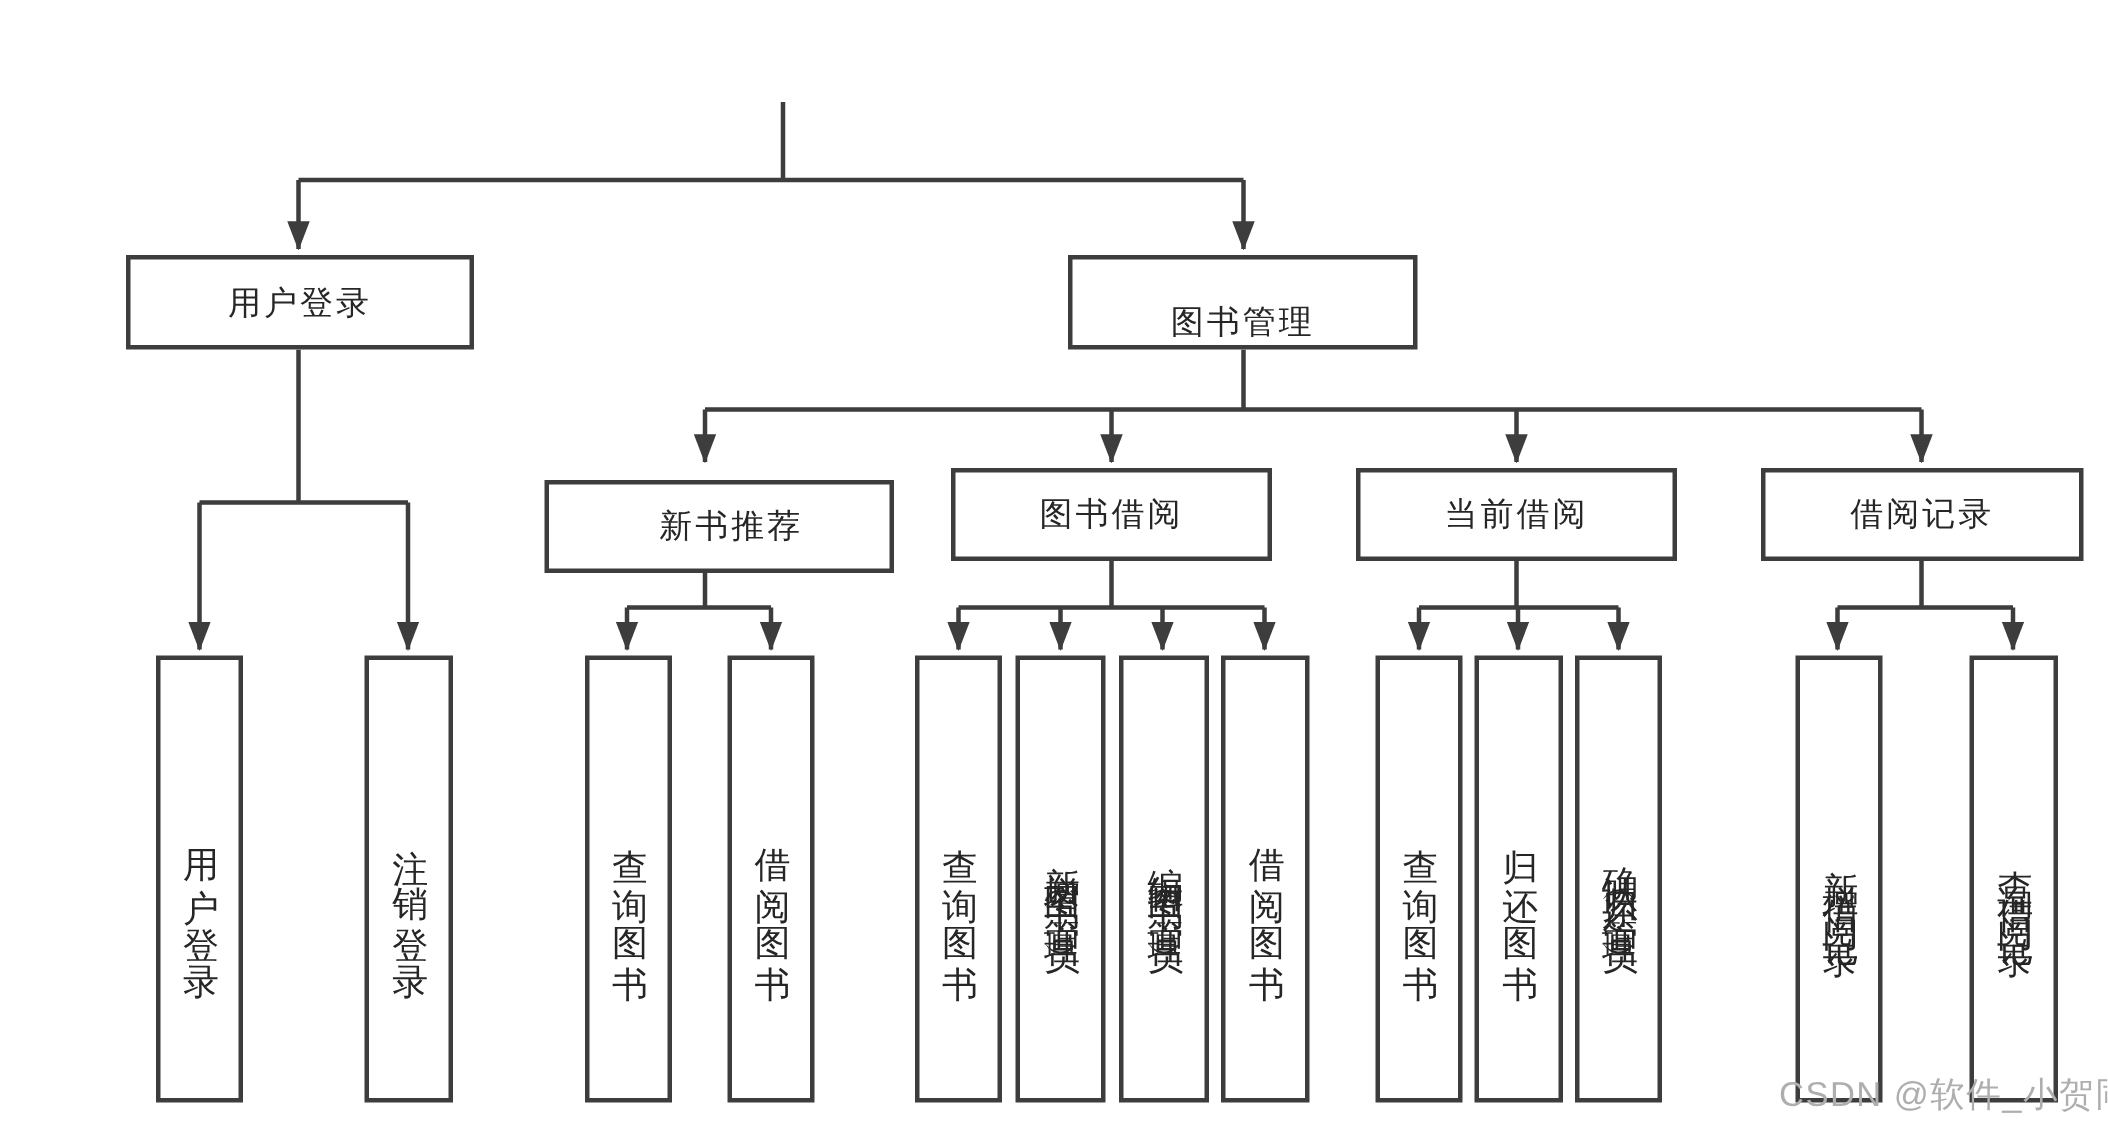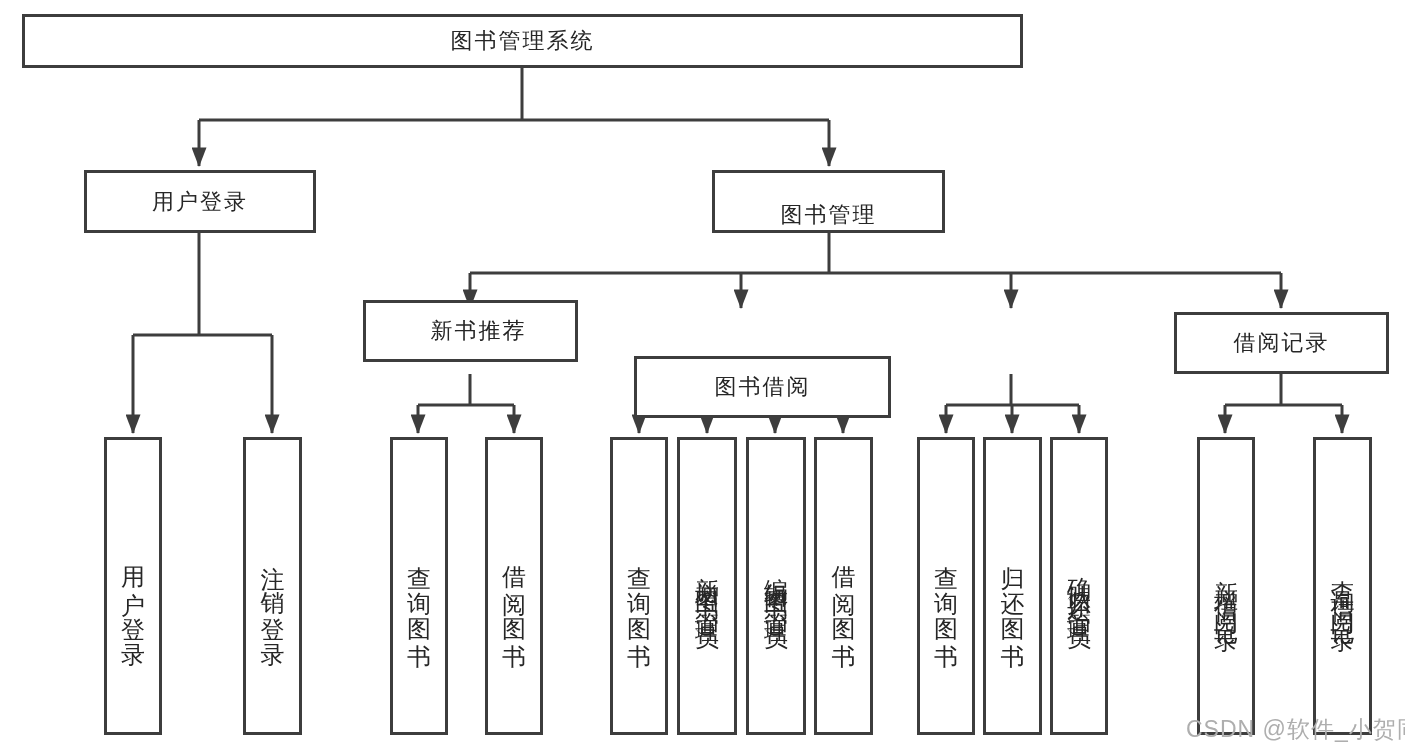--- a/index.html
+++ b/index.html
@@ -89,36 +89,36 @@
       <path d="M946 405 V433" marker-end="url(#arw)"></path>
       <path d="M1012 405 V433" marker-end="url(#arw)"></path>
       <path d="M1079 405 V433" marker-end="url(#arw)"></path>
 
       <path d="M1281 374 V405 M1225 405 H1342"></path>
       <path d="M1225 405 V433" marker-end="url(#arw)"></path>
       <path d="M1342 405 V433" marker-end="url(#arw)"></path>
     </g>
   </svg>
 
-  <div class="box" style="left:22px; top:14px; width:1001px; height:54px;">
-    <span class="hlabel">图书管理系统</span>
-  </div>
 
   <div class="box" style="left:84px; top:170px; width:232px; height:63px;">
     <span class="hlabel">用户登录</span>
   </div>
   <div class="box" style="left:712px; top:170px; width:233px; height:63px;align-items:flex-end;">
     <span class="hlabel">图书管理</span>
   </div>
 
-  <div class="box" style="left:363px; top:300px; width:215px; height:62px;padding-left:16px;">
+  <div class="box" style="left:363px; top:320px; width:233px; height:62px;padding-left:16px;">
     <span class="hlabel">新书推荐</span>
   </div>
-  <div class="box" style="left:634px; top:312px; width:257px; height:62px;margin-top:44px;">
+  <div class="box" style="left:634px; top:312px; width:214px; height:62px;">
     <span class="hlabel">图书借阅</span>
+  </div>
+  <div class="box" style="left:904px; top:312px; width:214px; height:62px;">
+    <span class="hlabel">当前借阅</span>
   </div>
   <div class="box" style="left:1174px; top:312px; width:215px; height:62px;">
     <span class="hlabel">借阅记录</span>
   </div>
 
   <div class="box vbox" style="left:104px; top:437px; width:58px; height:298px;">
     <span class="vlabel vt-s">用户登录</span>
   </div>
   <div class="box vbox" style="left:243px; top:437px; width:59px; height:298px;">
     <span class="vlabel vt-s">注销登录</span>

